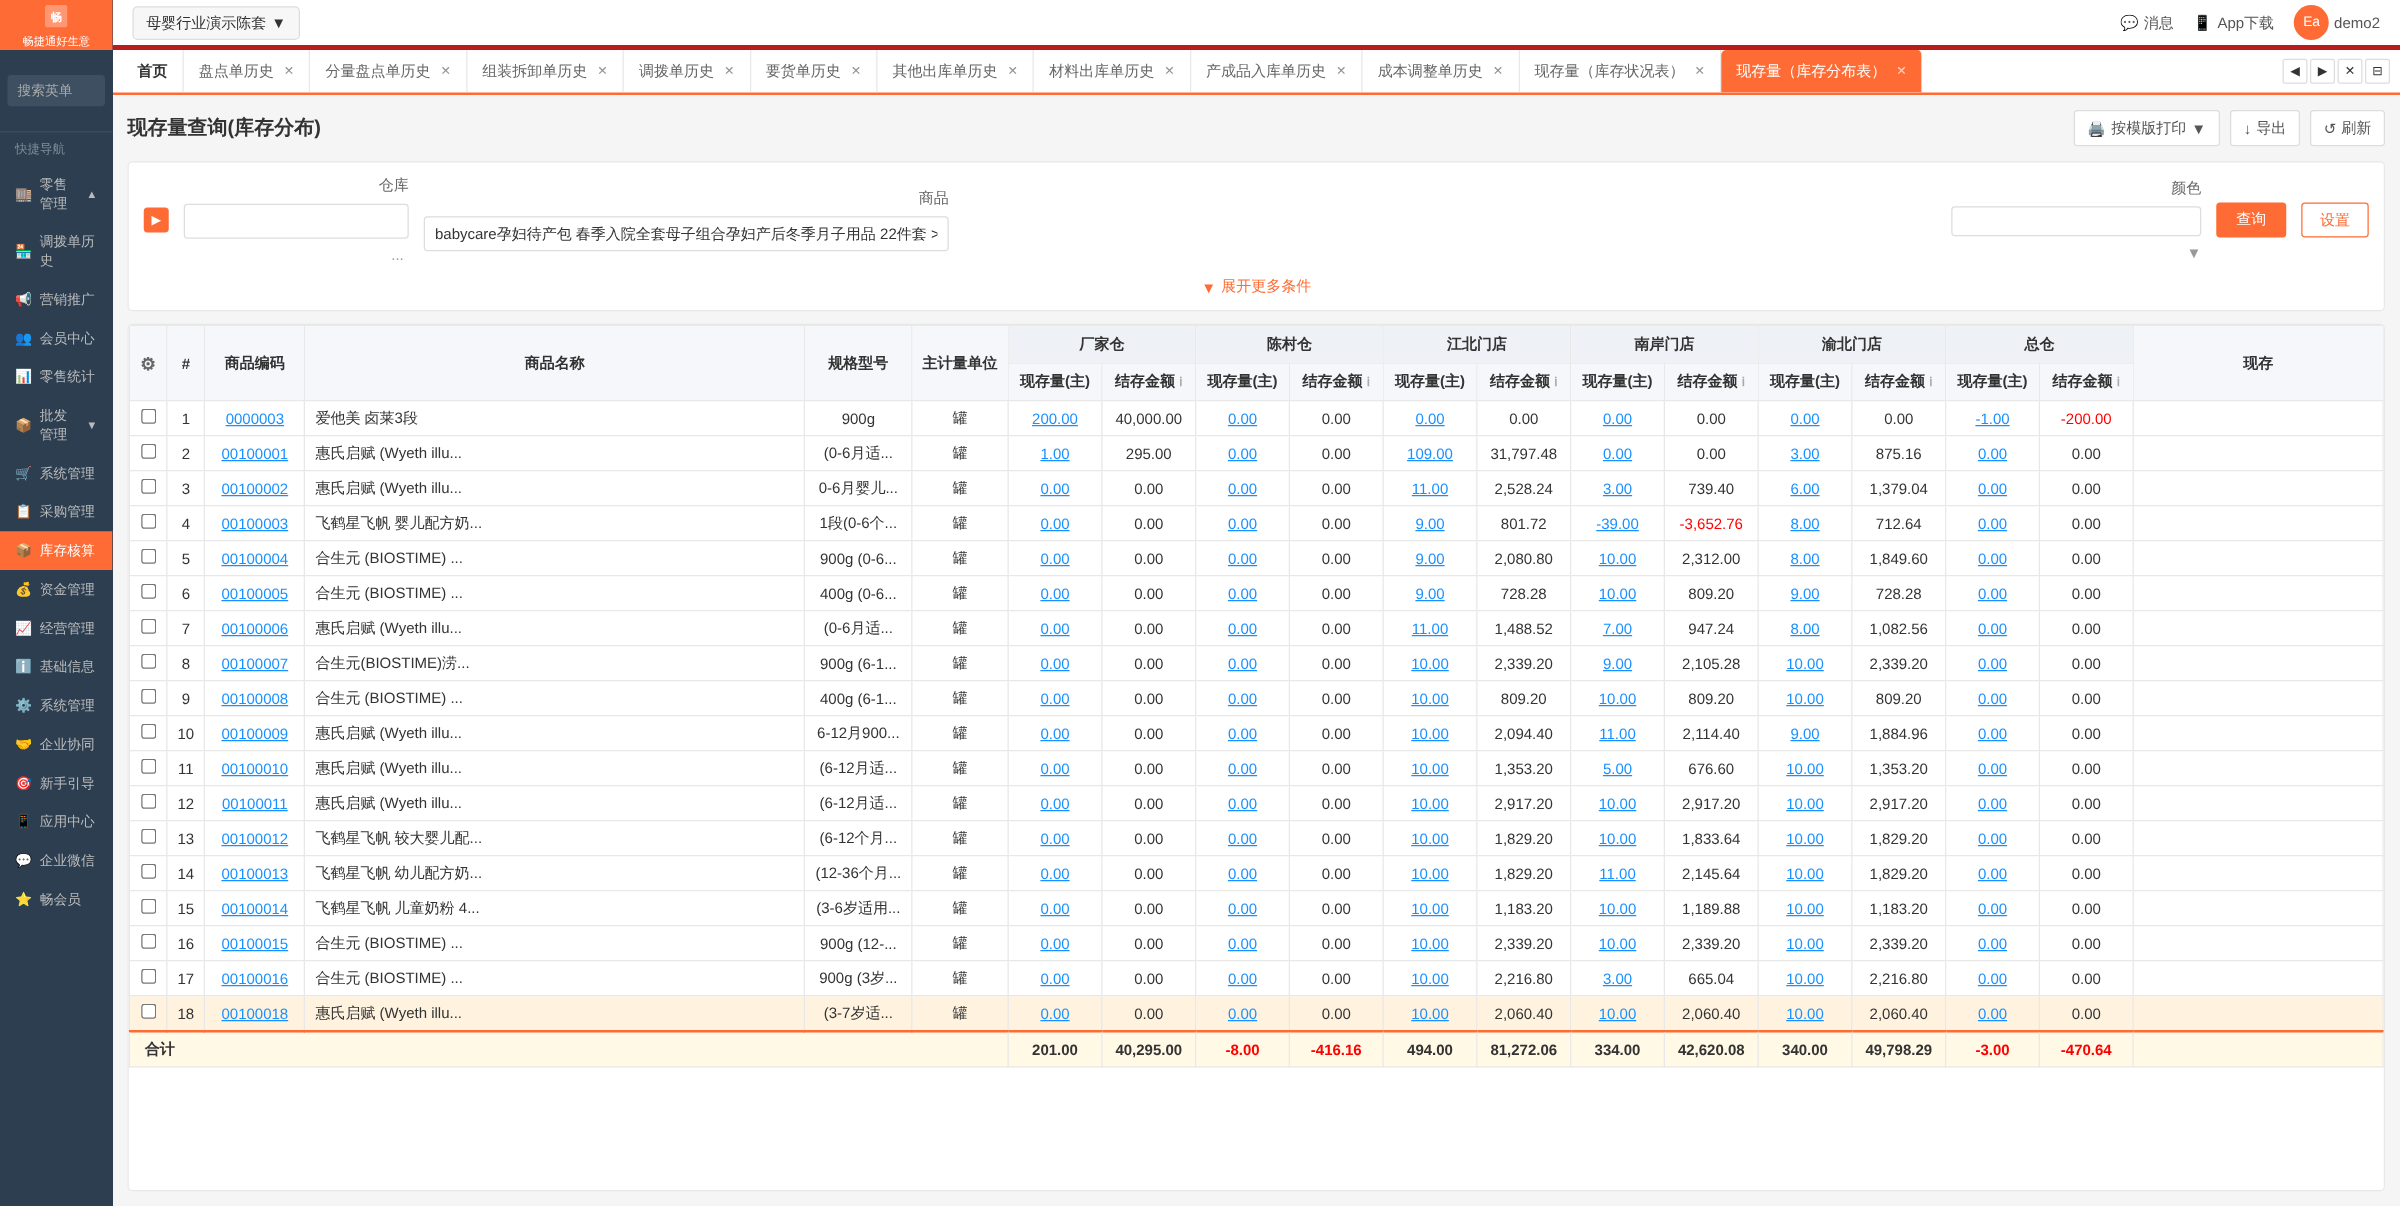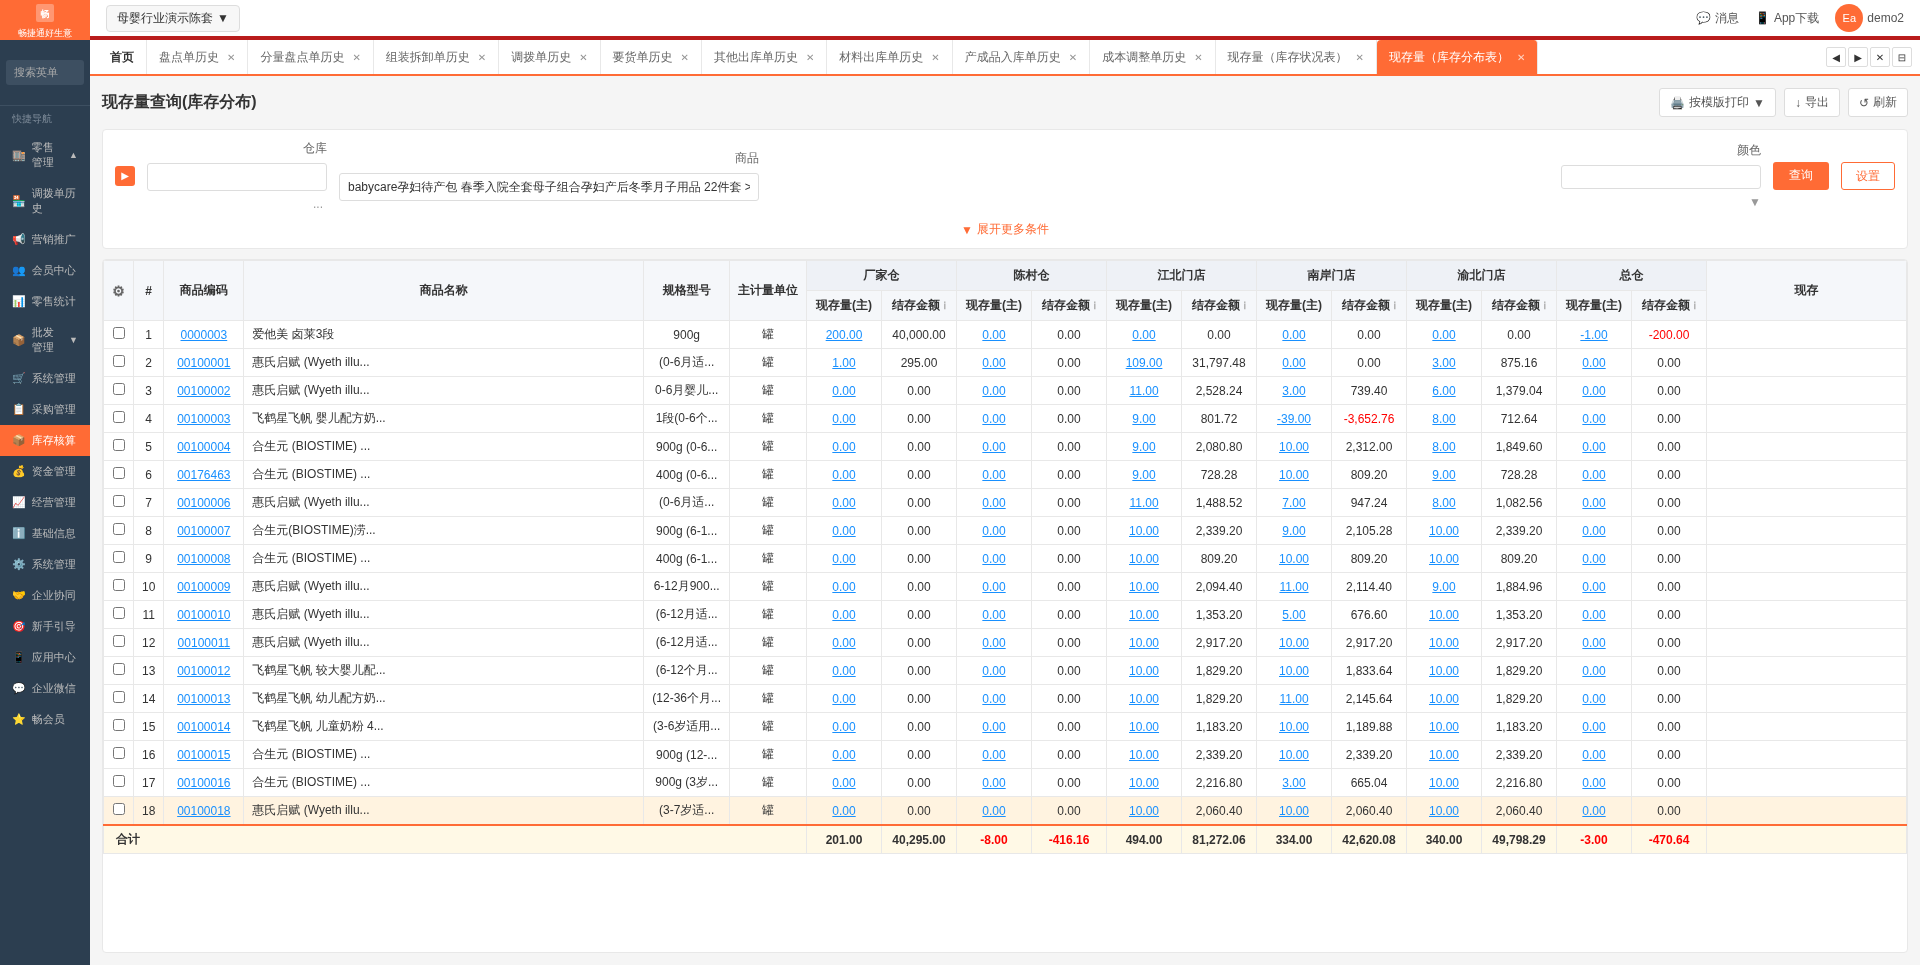--- a/index.html
+++ b/index.html
@@ -417,21 +417,21 @@
     <td class="">2,312.00</td>
     <td class="link-text">8.00</td>
     <td>1,849.60</td>
     <td class="link-text">0.00</td>
     <td class="">0.00</td>
     <td></td>
   </tr>
             <tr>
     <td><input type="checkbox" style="width: 12px; height: 12px;"></td>
     <td>6</td>
-    <td class="link-text">00176463</td>
+    <td class="link-text">00100005</td>
     <td style="text-align:left;max-width:120px;overflow:hidden;text-overflow:ellipsis;" title="合生元 (BIOSTIME) ...">合生元 (BIOSTIME) ...</td>
     <td>400g (0-6...</td>
     <td>罐</td>
     <td class="link-text">0.00</td>
     <td>0.00</td>
     <td class="link-text">0.00</td>
     <td>0.00</td>
     <td class="link-text">9.00</td>
     <td>728.28</td>
     <td class="link-text">10.00</td>

